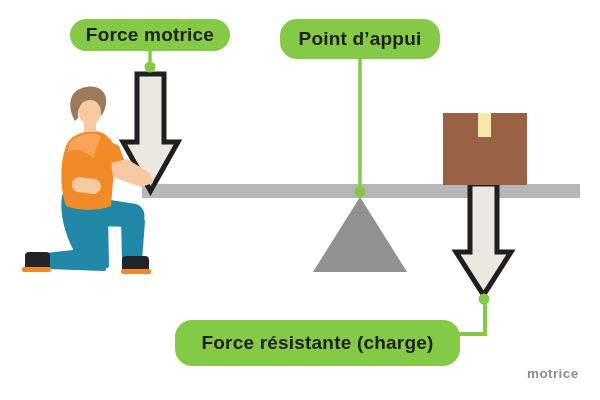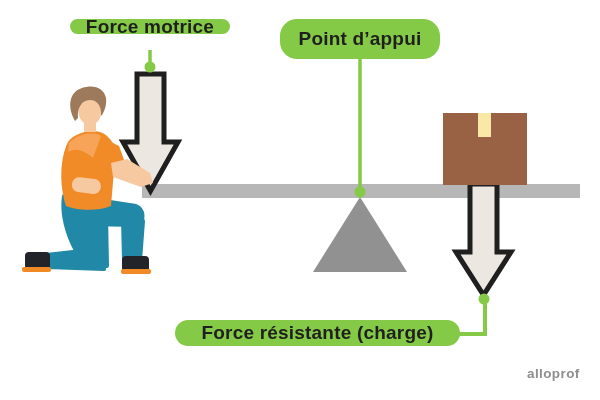--- a/index.html
+++ b/index.html
@@ -15,23 +15,23 @@
     background:var(--background);
     font-family:"Liberation Sans", sans-serif;
   }
   .scene-svg{position:absolute; left:0; top:0;}
   .pill{
     position:absolute; display:flex; align-items:center; justify-content:center;
     background:var(--green); color:var(--ink);
     border-radius:17px; font-weight:bold; font-size:19px; letter-spacing:0.2px;
     white-space:nowrap;
   }
-  .pill-effort{left:70px; top:19px; width:160px; height:15px;}
+  .pill-effort{left:70px; top:19px; width:160px; height:32px;}
   .pill-fulcrum{left:280px; top:19px; width:160px; height:40px;}
-  .pill-load{left:175px; top:320px; width:285px; height:26px;}
+  .pill-load{left:175px; top:320px; width:285px; height:46px;}
   .watermark{
     position:absolute; left:527px; top:366px;
     color:var(--watermarkGray); font-weight:bold; font-size:13.5px; letter-spacing:0.4px;
   }
   .fill-green{fill:var(--green);} .stroke-green{stroke:var(--green);}
   .fill-bar{fill:var(--barGray);} .fill-tri{fill:var(--triangleGray);}
   .fill-box{fill:var(--boxBrown);} .fill-tape{fill:var(--tapeYellow);}
   .arrow{fill:var(--arrowFill); stroke:var(--ink); stroke-width:5; stroke-linejoin:miter;}
   .fill-shirt{fill:var(--shirtOrange);} .fill-shirt-light{fill:var(--shirtLight);}
   .fill-skin{fill:var(--skin);} .fill-hair{fill:var(--hair);}
@@ -98,14 +98,14 @@
       <ellipse class="fill-skin" cx="90" cy="111" rx="11.5" ry="14"></ellipse>
 
       <path class="fill-hair" d="M 75,121 C 67,107 69,92 82,88 C 94,84 104,88 106,98 C 107,105 104,113 101,116 C 102,106 97,100 90,100 C 81,100 77,109 78,118 Z"></path>
     </g>
   </svg>
 
   <div class="pill pill-effort">Force motrice</div>
   <div class="pill pill-fulcrum">Point d’appui</div>
   <div class="pill pill-load">Force résistante (charge)</div>
 
-  <div class="watermark">alloprof</div>
+  <div class="watermark">motrice</div>
 </div>
 
 </body></html>

